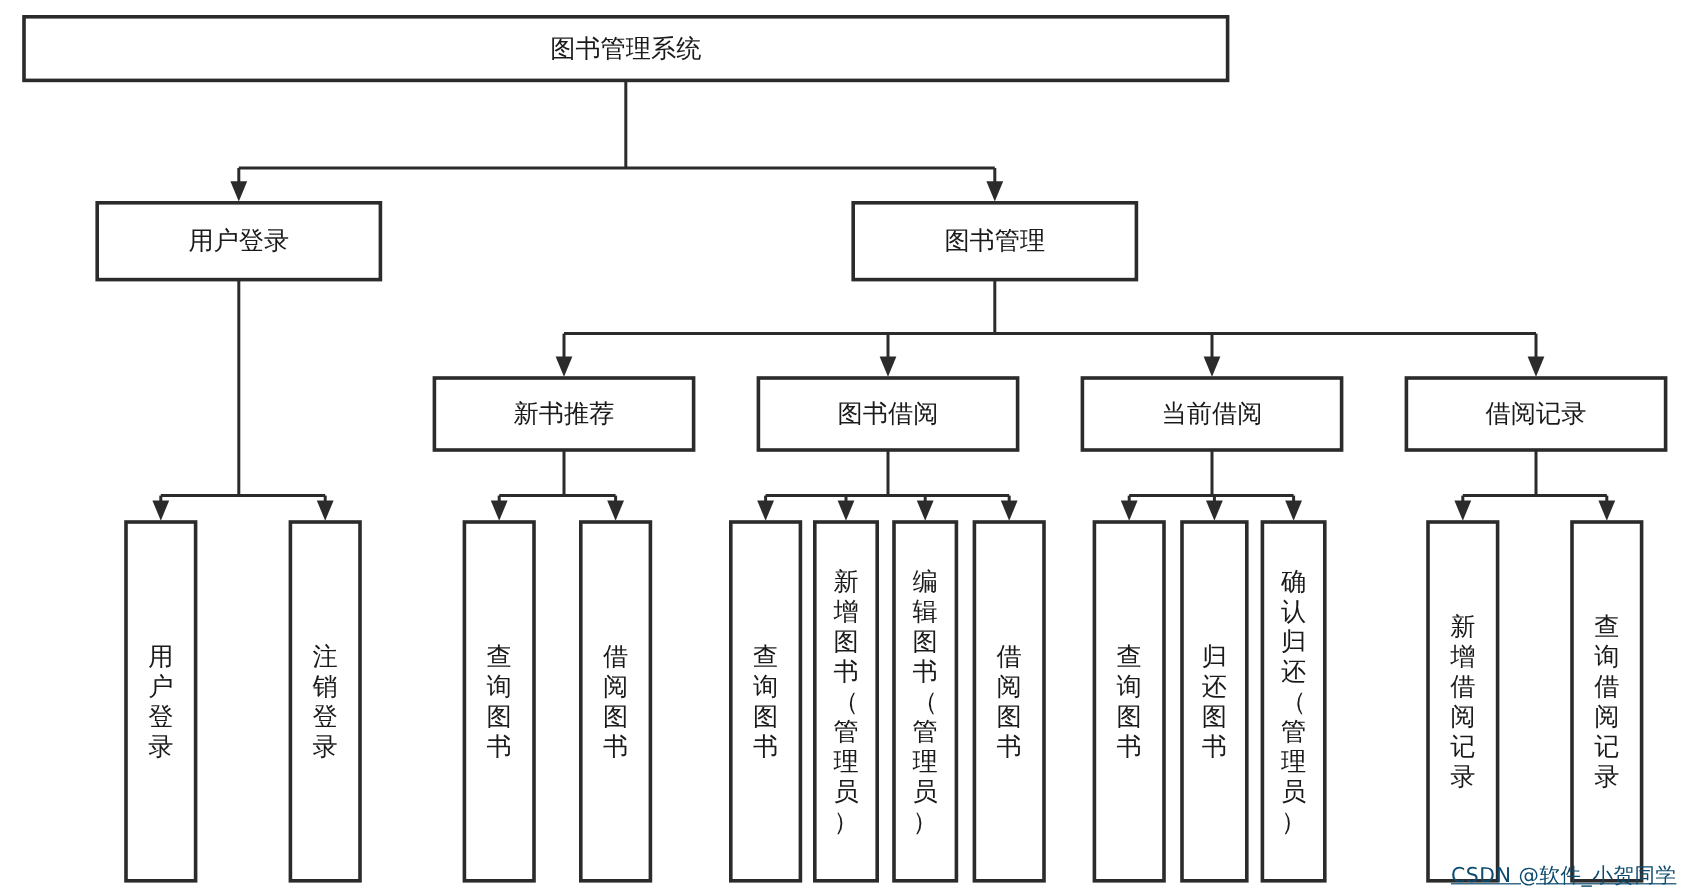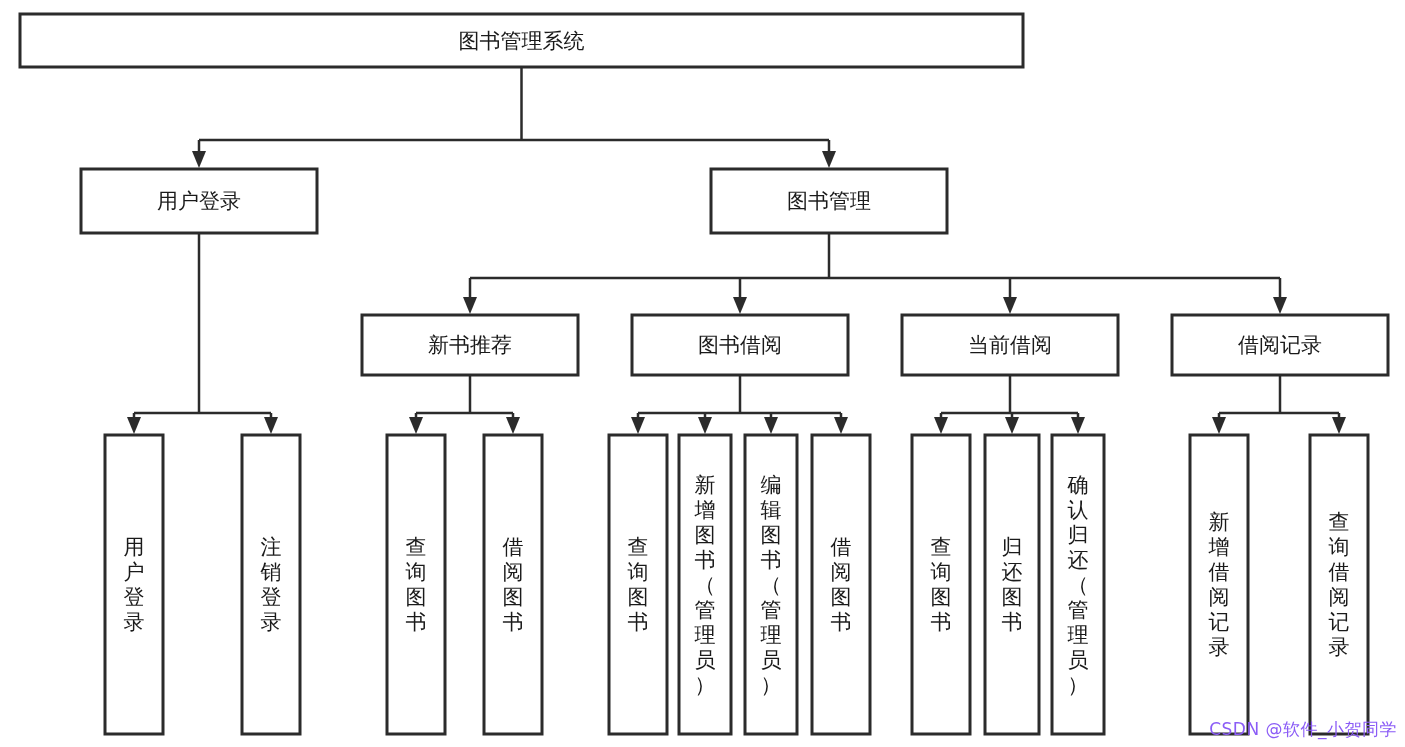--- a/index.html
+++ b/index.html
@@ -23,25 +23,26 @@
     fill:#1a1a1a;
     font-family:"DejaVu Sans","Liberation Sans",sans-serif;
     font-size:21px;
     text-anchor:middle;
   }
   .watermark{
     position:absolute;
     right:8px;bottom:6px;
     font-family:"DejaVu Sans","Liberation Sans",sans-serif;
     font-size:17px;
-    color:#8b5cf6;
+    color:#0c4a6e;
     letter-spacing:0.5px;
     white-space:nowrap;
     pointer-events:none;
     user-select:none;
+    text-decoration:underline;
   }
 </style>
 </head>
 <body>
 
 <svg id="diagram" viewBox="0 0 1405 747">
   <g id="edges-layer">
       <line x1="521.5" y1="67" x2="521.5" y2="140" class="edge"></line>
       <line x1="199" y1="140" x2="829" y2="140" class="edge"></line>
       <line x1="199" y1="140" x2="199" y2="152" class="edge"></line>

